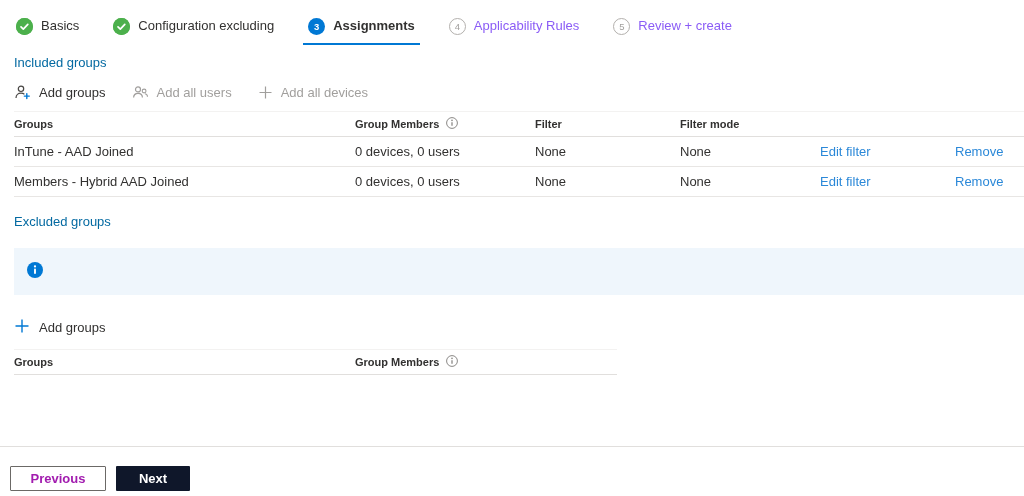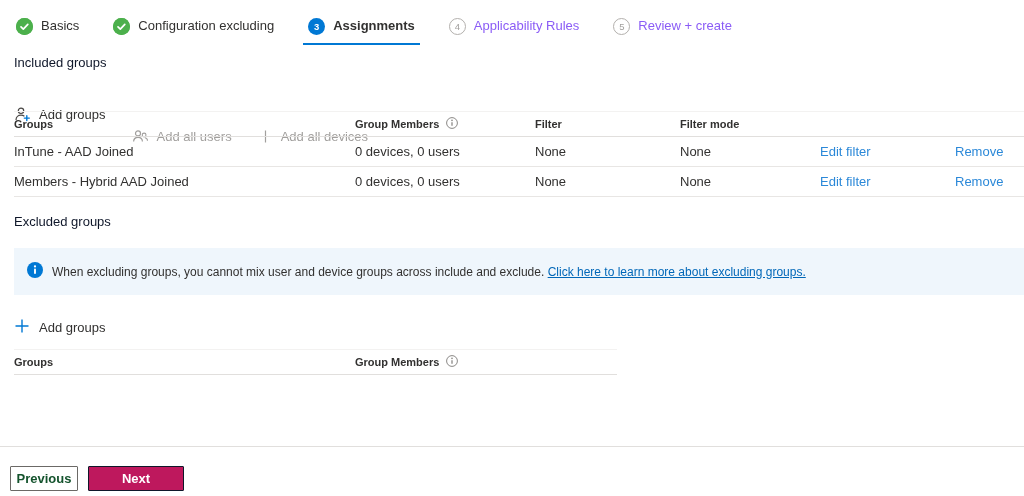--- a/index.html
+++ b/index.html
@@ -12,28 +12,28 @@
   .step-circle { width: 17px; height: 17px; border-radius: 50%; display: flex; align-items: center; justify-content: center; flex: 0 0 auto; }
   .step.completed .step-circle { background: #4cb04c; }
   .step.current .step-circle { background: #0078d4; color: #fff; font-size: 9.5px; font-weight: bold; }
   .step.upcoming .step-circle { background: #fff; border: 1px solid #b3b0ad; color: #a19f9d; font-size: 9.5px; }
   .step-label { white-space: nowrap; color: #323130; }
   .step.current .step-label { font-weight: bold; }
   .step.upcoming .step-label { color: #8b5cf6; }
   .step .underline { position: absolute; left: -3px; right: -3px; bottom: -6px; height: 2px; background: #0078d4; }
 
   
-  .section-title { position: absolute; left: 14px; color: #0f172a; }
+  .section-title { position: absolute; left: 14px; color: #0369a1; }
   #included-title { top: 55px; }
   #excluded-title { top: 214px; }
 
   
   .toolbar { position: absolute; top: 84px; left: 14px; display: flex; align-items: center; gap: 26px; }
   .tool-btn { display: flex; align-items: center; gap: 8px; cursor: pointer; color: #323130; }
-  .tool-btn.disabled { color: #a19f9d; cursor: default; margin-top: 44px; }
+  .tool-btn.disabled { color: #a19f9d; cursor: default; }
   .tool-btn svg { display: block; }
 
   
   .grid { position: absolute; left: 14px; }
   #table1 { top: 111px; width: 1010px; }
   #table2 { top: 349px; width: 603px; }
   .grid-header, .grid-row { display: grid; align-items: center; }
   #table1 .grid-header, #table1 .grid-row { grid-template-columns: 341px 180px 145px 140px 135px auto; }
   #table2 .grid-header, #table2 .grid-row { grid-template-columns: 341px auto; }
   .grid-header { height: 26px; border-top: 1px solid #f3f2f1; border-bottom: 1px solid #e1dfdd; font-weight: bold; font-size: 11px; }
@@ -50,22 +50,22 @@
   .banner-text { font-size: 12px; color: #323130; }
   .banner a { color: #0067b8; text-decoration: underline; cursor: pointer; }
 
   
   .add-groups-row { position: absolute; top: 318px; left: 14px; display: flex; align-items: center; gap: 9px; cursor: pointer; color: #323130; }
 
   
   .footer-divider { position: absolute; top: 446px; left: 0; right: 0; height: 1px; background: #e1dfdd; }
   .footer { position: absolute; top: 466px; left: 10px; display: flex; gap: 10px; }
   .btn { height: 25px; display: flex; align-items: center; justify-content: center; font-size: 13px; font-weight: bold; cursor: pointer; border-radius: 1px; }
-  .btn-secondary { width: 68px; background: #fff; border: 1px solid #6b6966; color: #14532d; }
-  .btn-primary { width: 96px; background: #be185d; border: 1px solid #0f172a; color: #fff; }
+  .btn-secondary { width: 96px; background: #fff; border: 1px solid #6b6966; color: #a21caf; }
+  .btn-primary { width: 74px; background: #0f172a; border: 6px solid #0f172a; color: #fff; }
 </style>
 </head>
 <body>
 
 <div class="tabs">
   <div class="step completed">
     <span class="step-circle">
       <svg width="17" height="17" viewBox="0 0 17 17">
           <circle cx="8.5" cy="8.5" r="8.5" fill="#4cb04c"></circle>
           <path d="M5 8.8l2.3 2.3 4.5-4.7" fill="none" stroke="#fff" stroke-width="1.7" stroke-linecap="round" stroke-linejoin="round"></path>
@@ -178,24 +178,20 @@
 <div class="section-title" id="excluded-title">Excluded groups</div>
 
 <div class="banner">
   <span>
     <svg width="16" height="16" viewBox="0 0 16 16">
         <circle cx="8" cy="8" r="8" fill="#0078d4"></circle>
         <circle cx="8" cy="4.4" r="1.15" fill="#fff"></circle>
         <rect x="7.05" y="6.6" width="1.9" height="5.3" rx="0.9" fill="#fff"></rect>
       </svg>
   </span>
-  <span class="banner-text">
-    <span>When excluding groups, you cannot mix user and device groups across include and exclude.</span>
-    <a>Click here to learn more about excluding groups.</a>
-  </span>
 </div>
 
 <div class="add-groups-row">
   <span>
     <svg width="16" height="16" viewBox="0 0 16 16">
         <path d="M8 1.5v13M1.5 8h13" stroke="#0078d4" stroke-width="1.4"></path>
       </svg>
   </span>
   <span>Add groups</span>
 </div>

